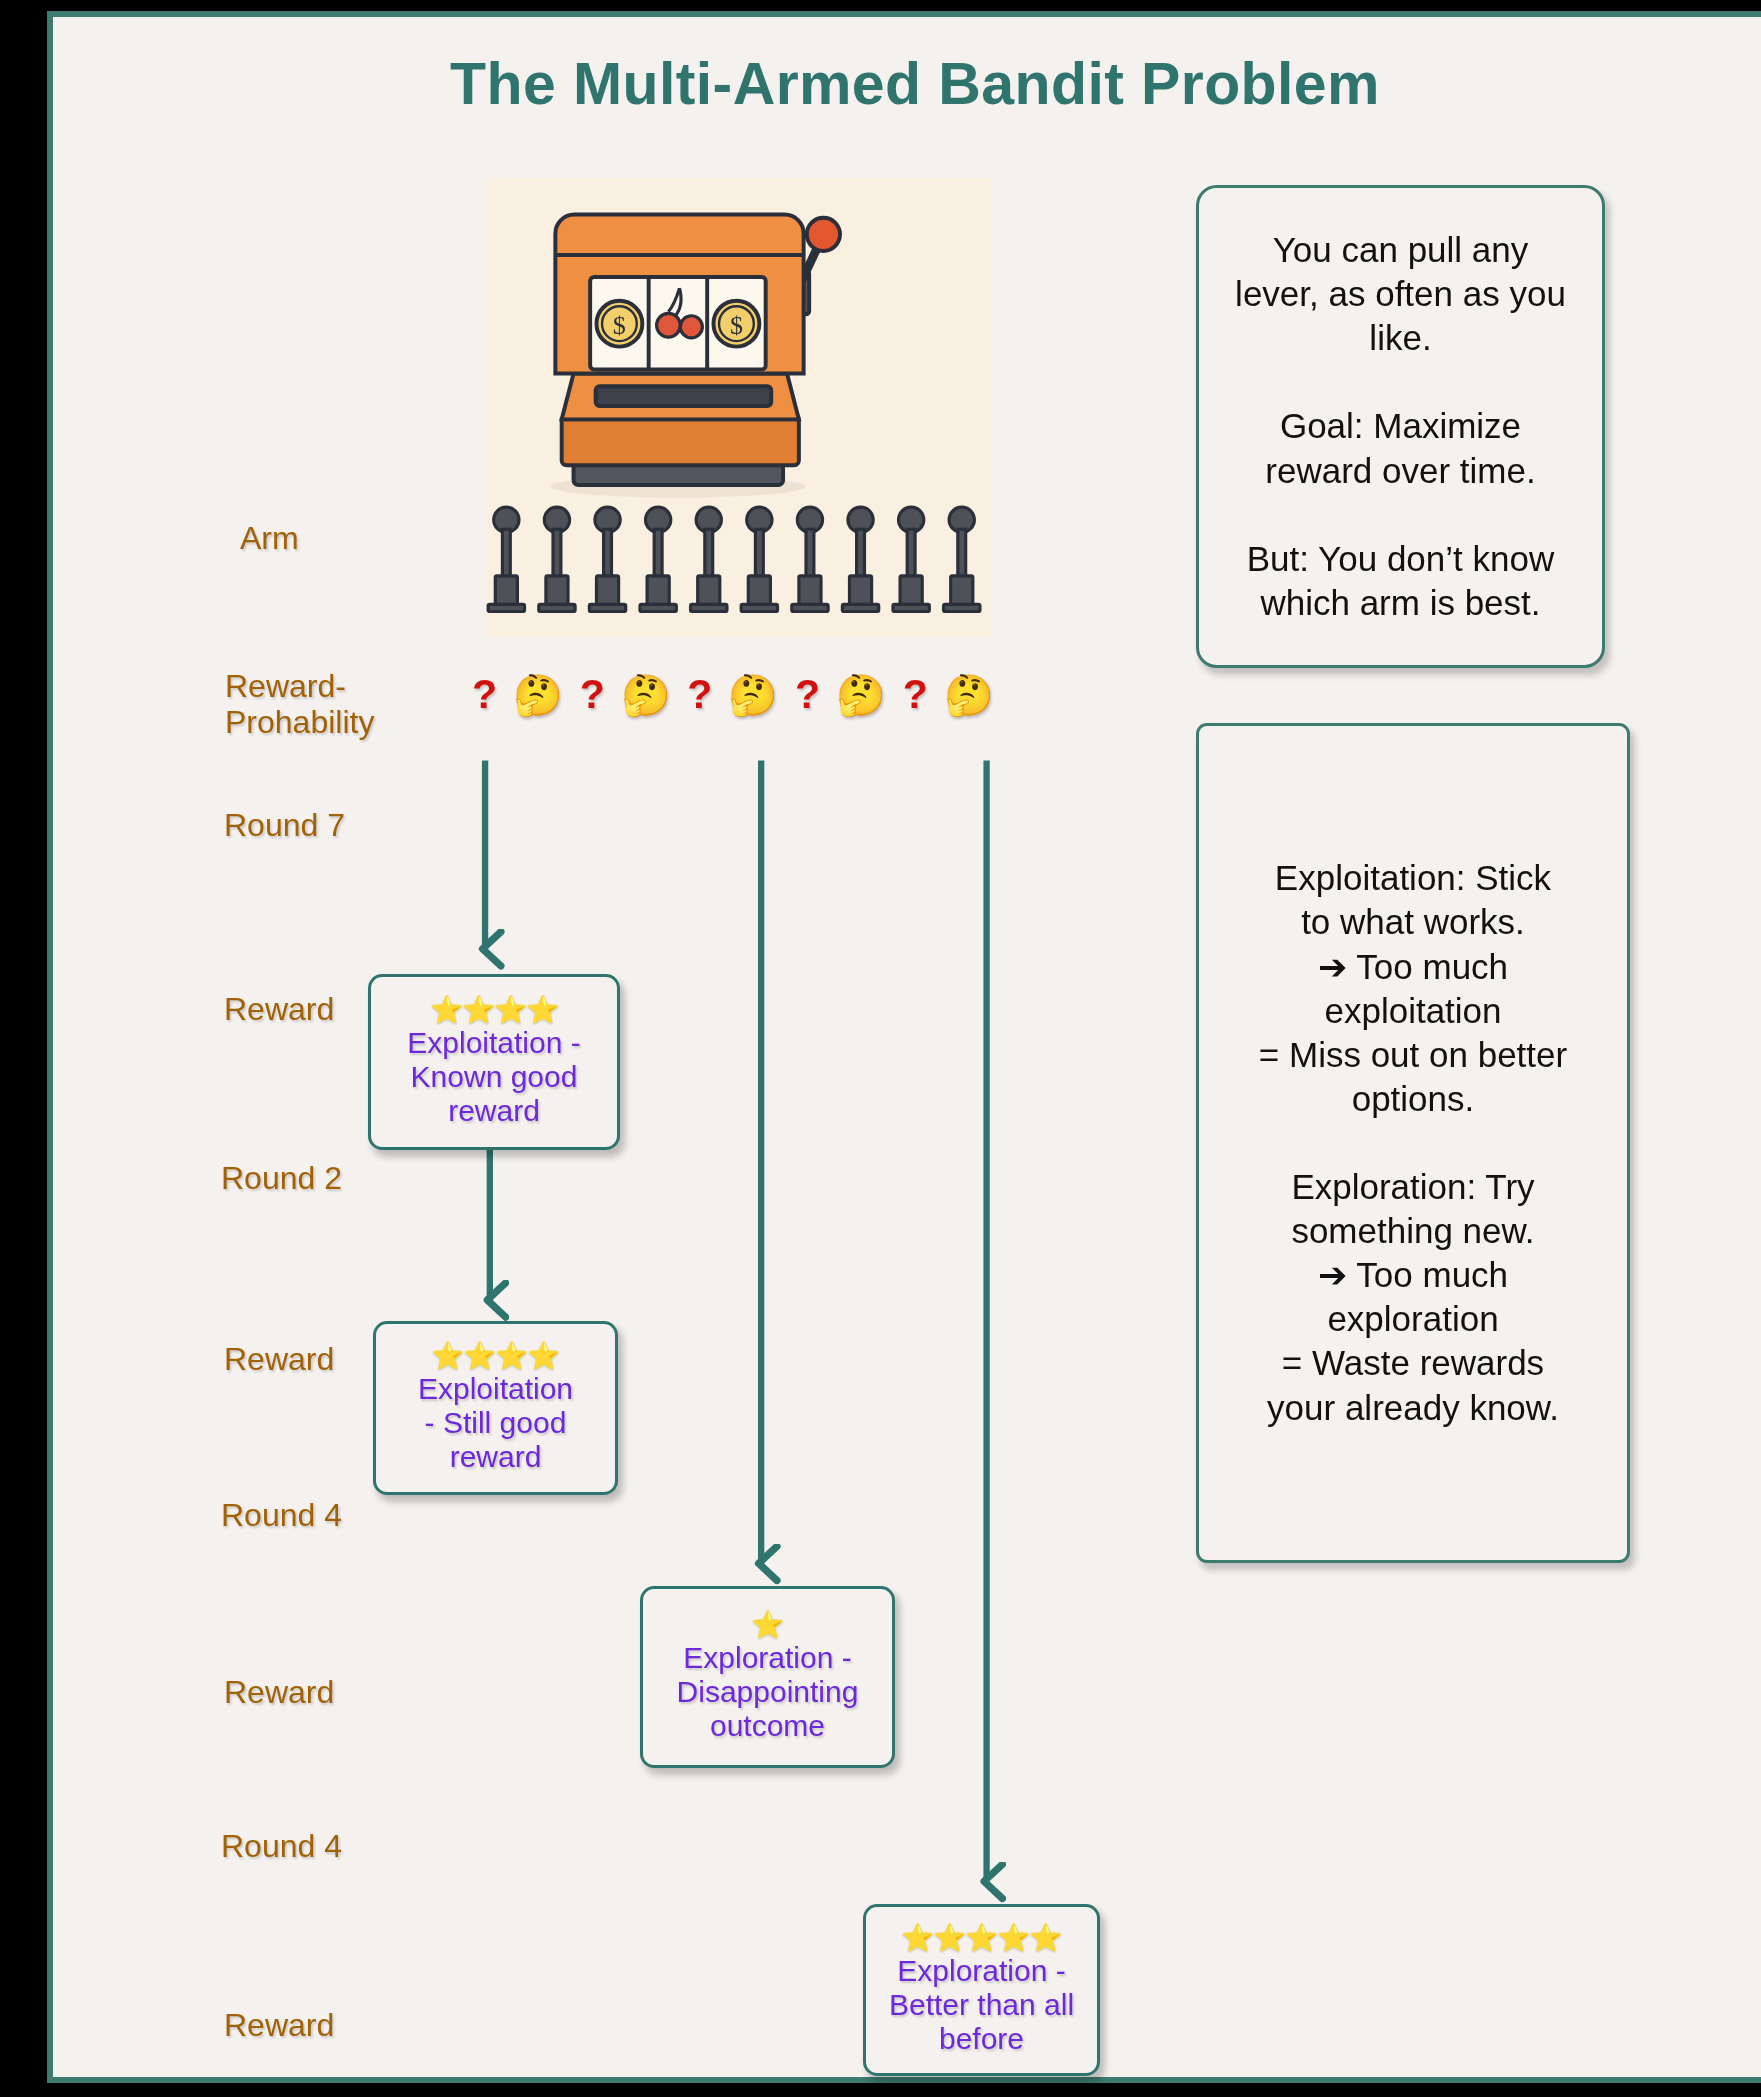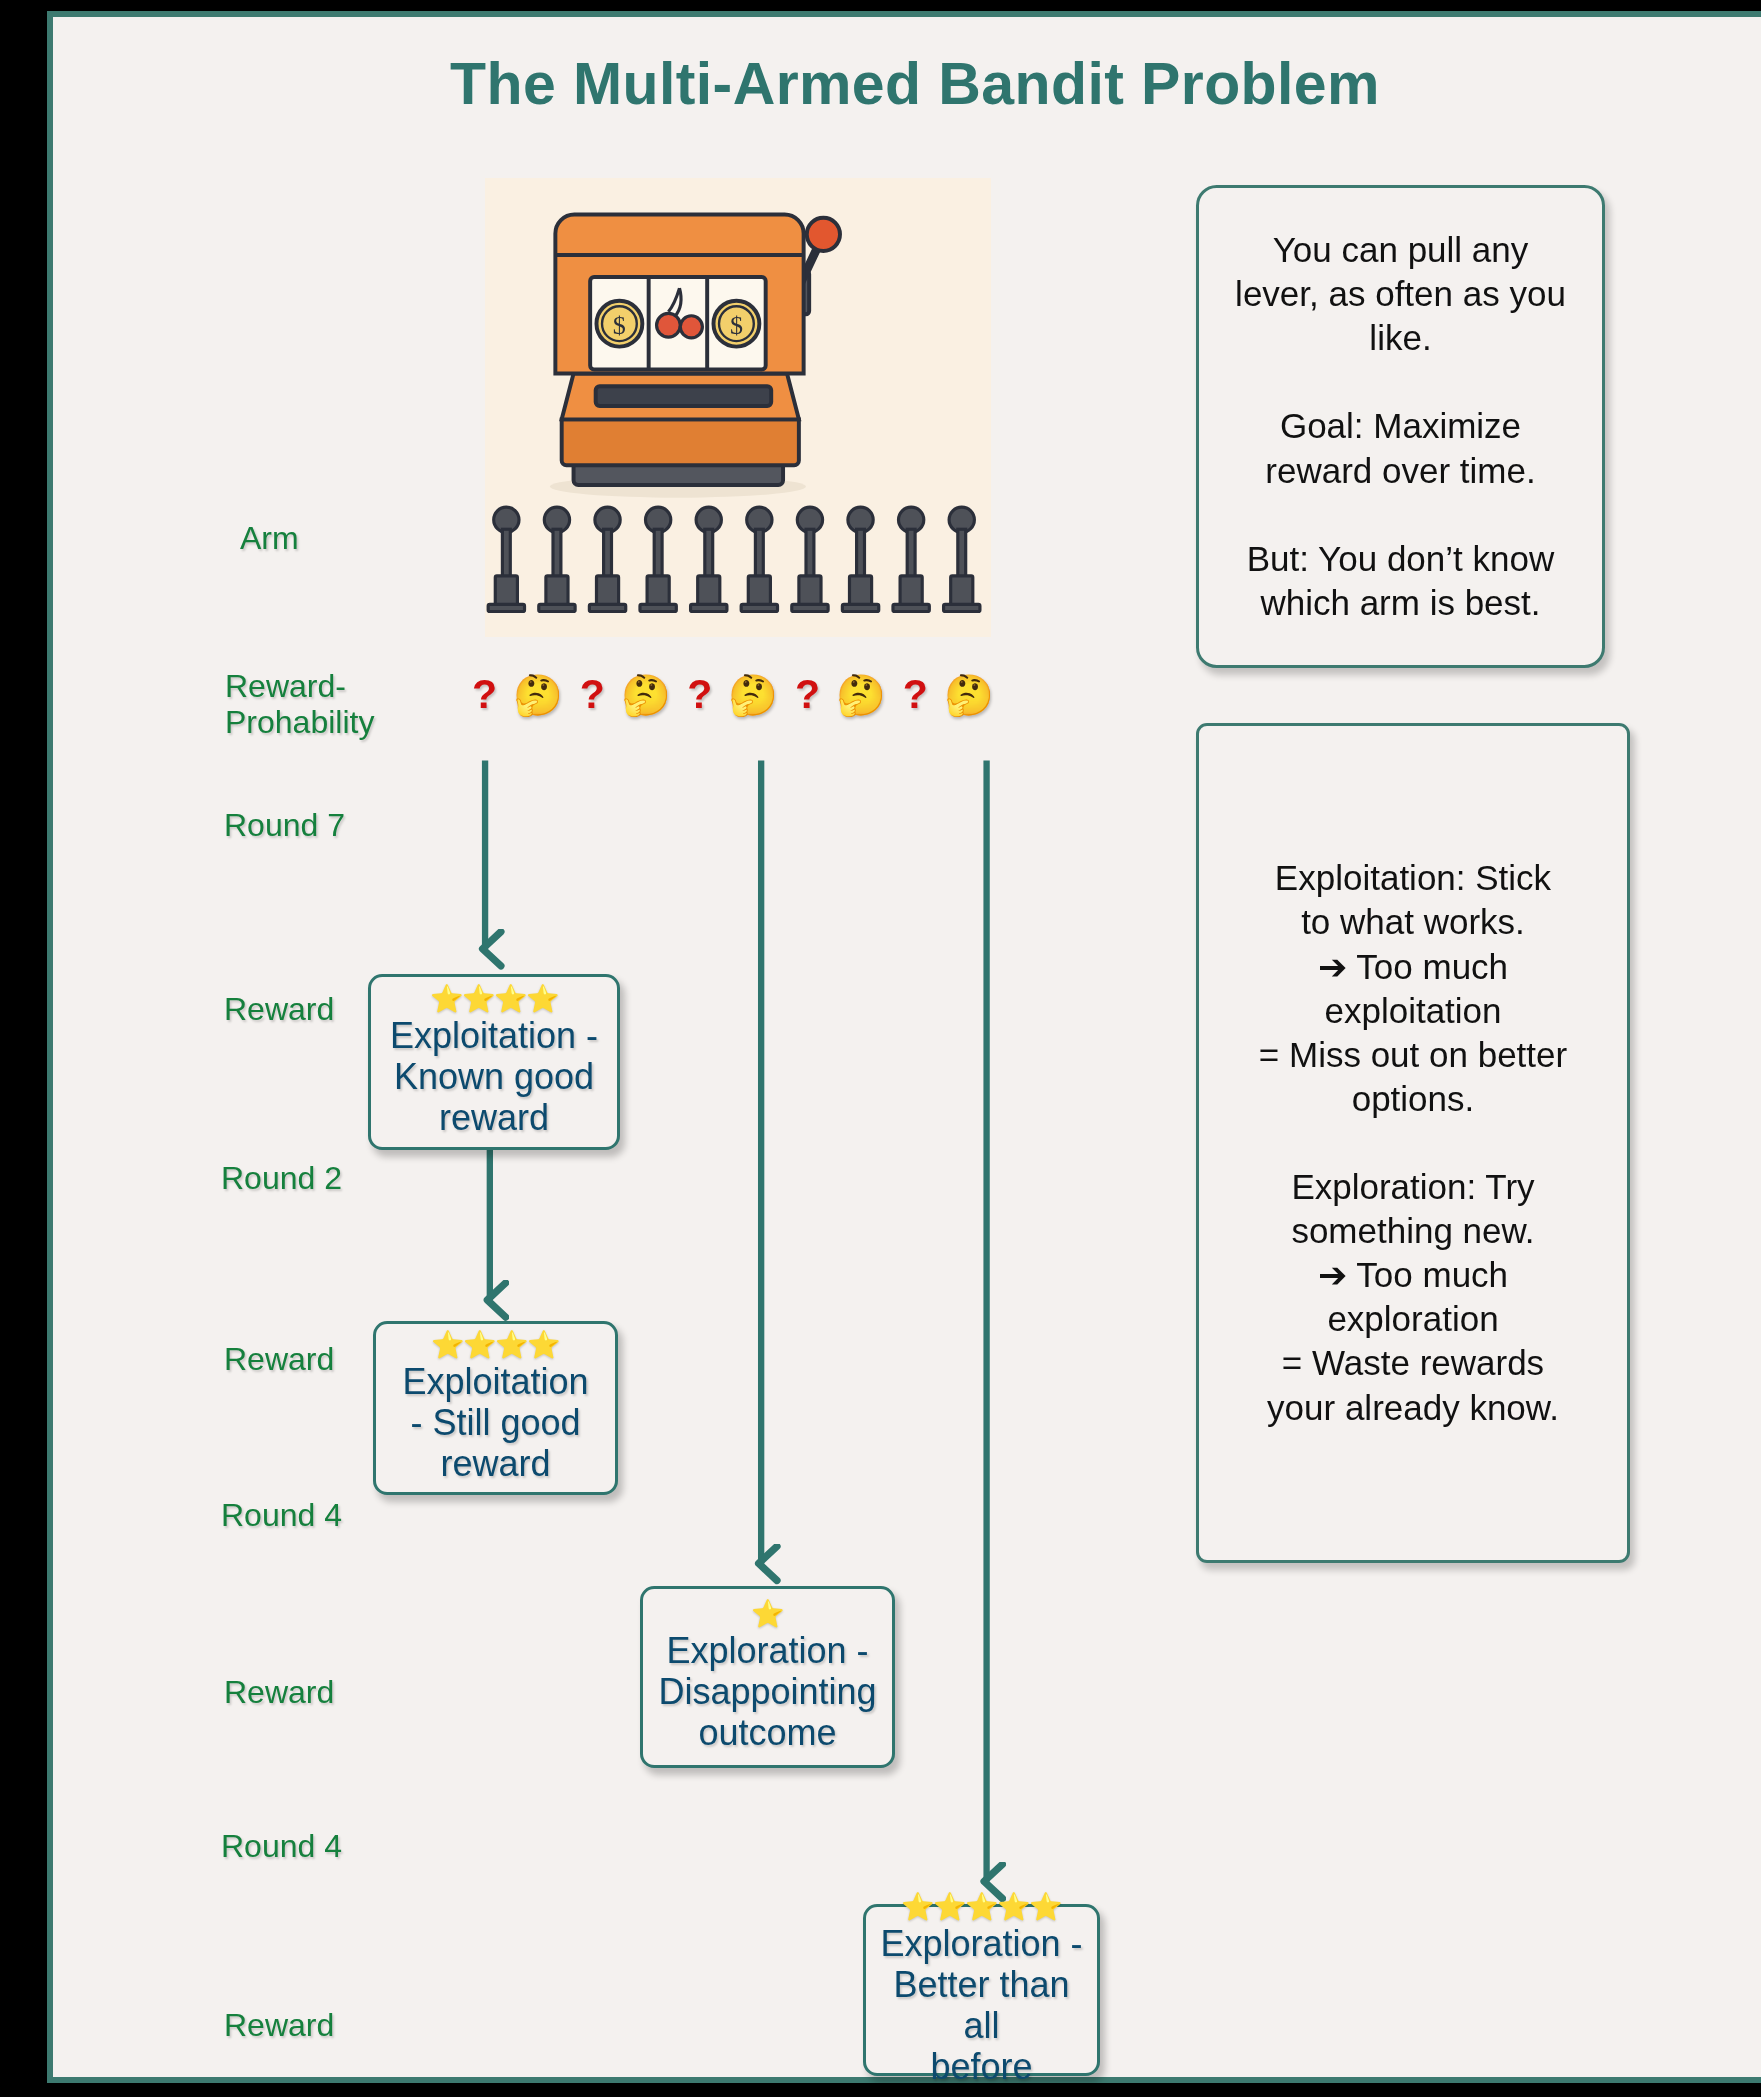--- a/index.html
+++ b/index.html
@@ -41,21 +41,21 @@
     font-size: 59px;
     font-weight: bold;
     color: #2f756e;
     letter-spacing: 0.4px;
   }
 
   
   .row-label {
     position: absolute;
     font-size: 32px;
-    color: #15803d;
+    color: #a16207;
     line-height: 1.12;
     text-shadow: 1.6px 2.4px 2.4px rgba(0,0,0,.18);
     white-space: pre-line;
   }
 
   
   .machine-frame {
     position: absolute;
     left: 432px;
     top: 161px;
@@ -105,22 +105,22 @@
     padding: 8px 9.5px;
   }
   .stars {
     font-size: 27px;
     line-height: 1.05;
     letter-spacing: -1.6px;
     margin-bottom: 1.6px;
     filter: drop-shadow(0.8px 1.6px 0.8px rgba(0,0,0,.2));
   }
   .flow-text {
-    font-size: 36px;
-    color: #0c4a6e;
+    font-size: 30px;
+    color: #6d28d9;
     text-align: center;
     line-height: 1.14;
     text-shadow: 1.6px 2.4px 2.4px rgba(0,0,0,.18);
     white-space: pre-line;
   }
 
   
   #arrows {
     position: absolute;
     left: 0; top: 0;

